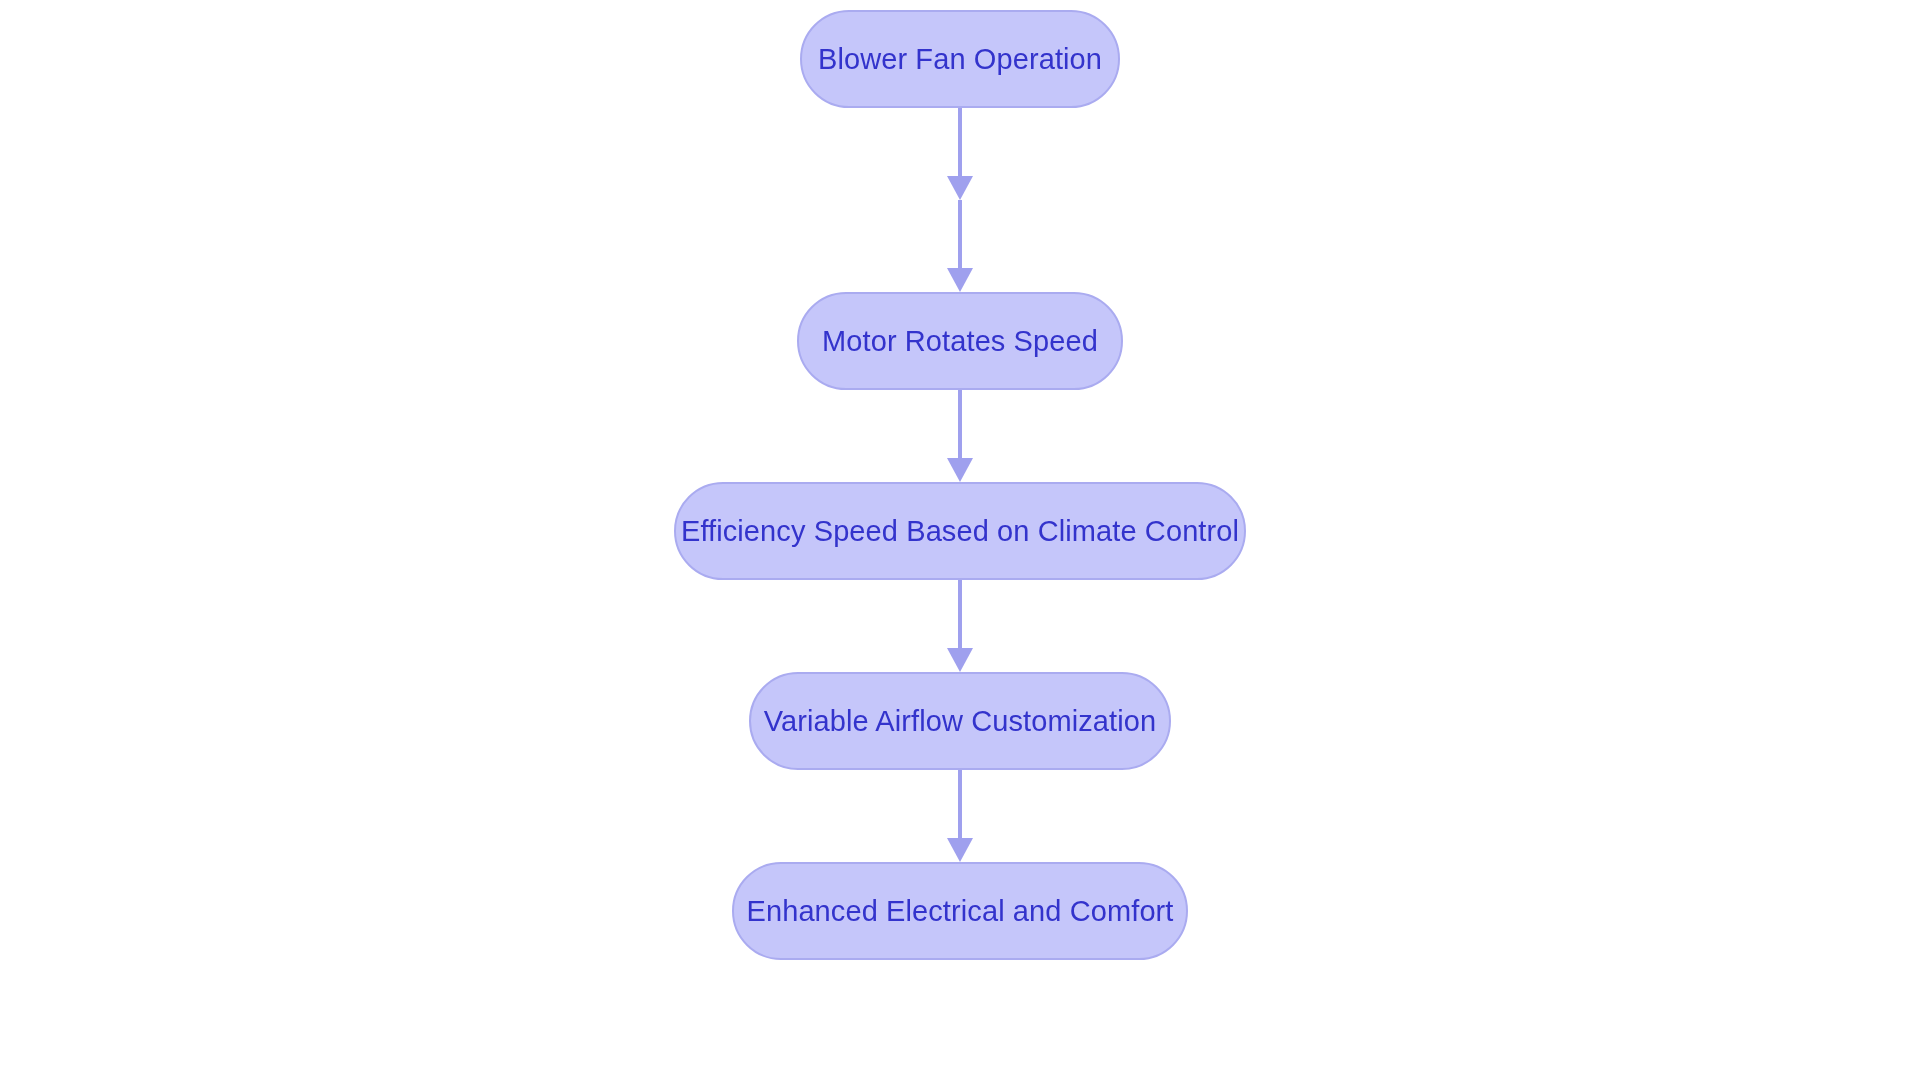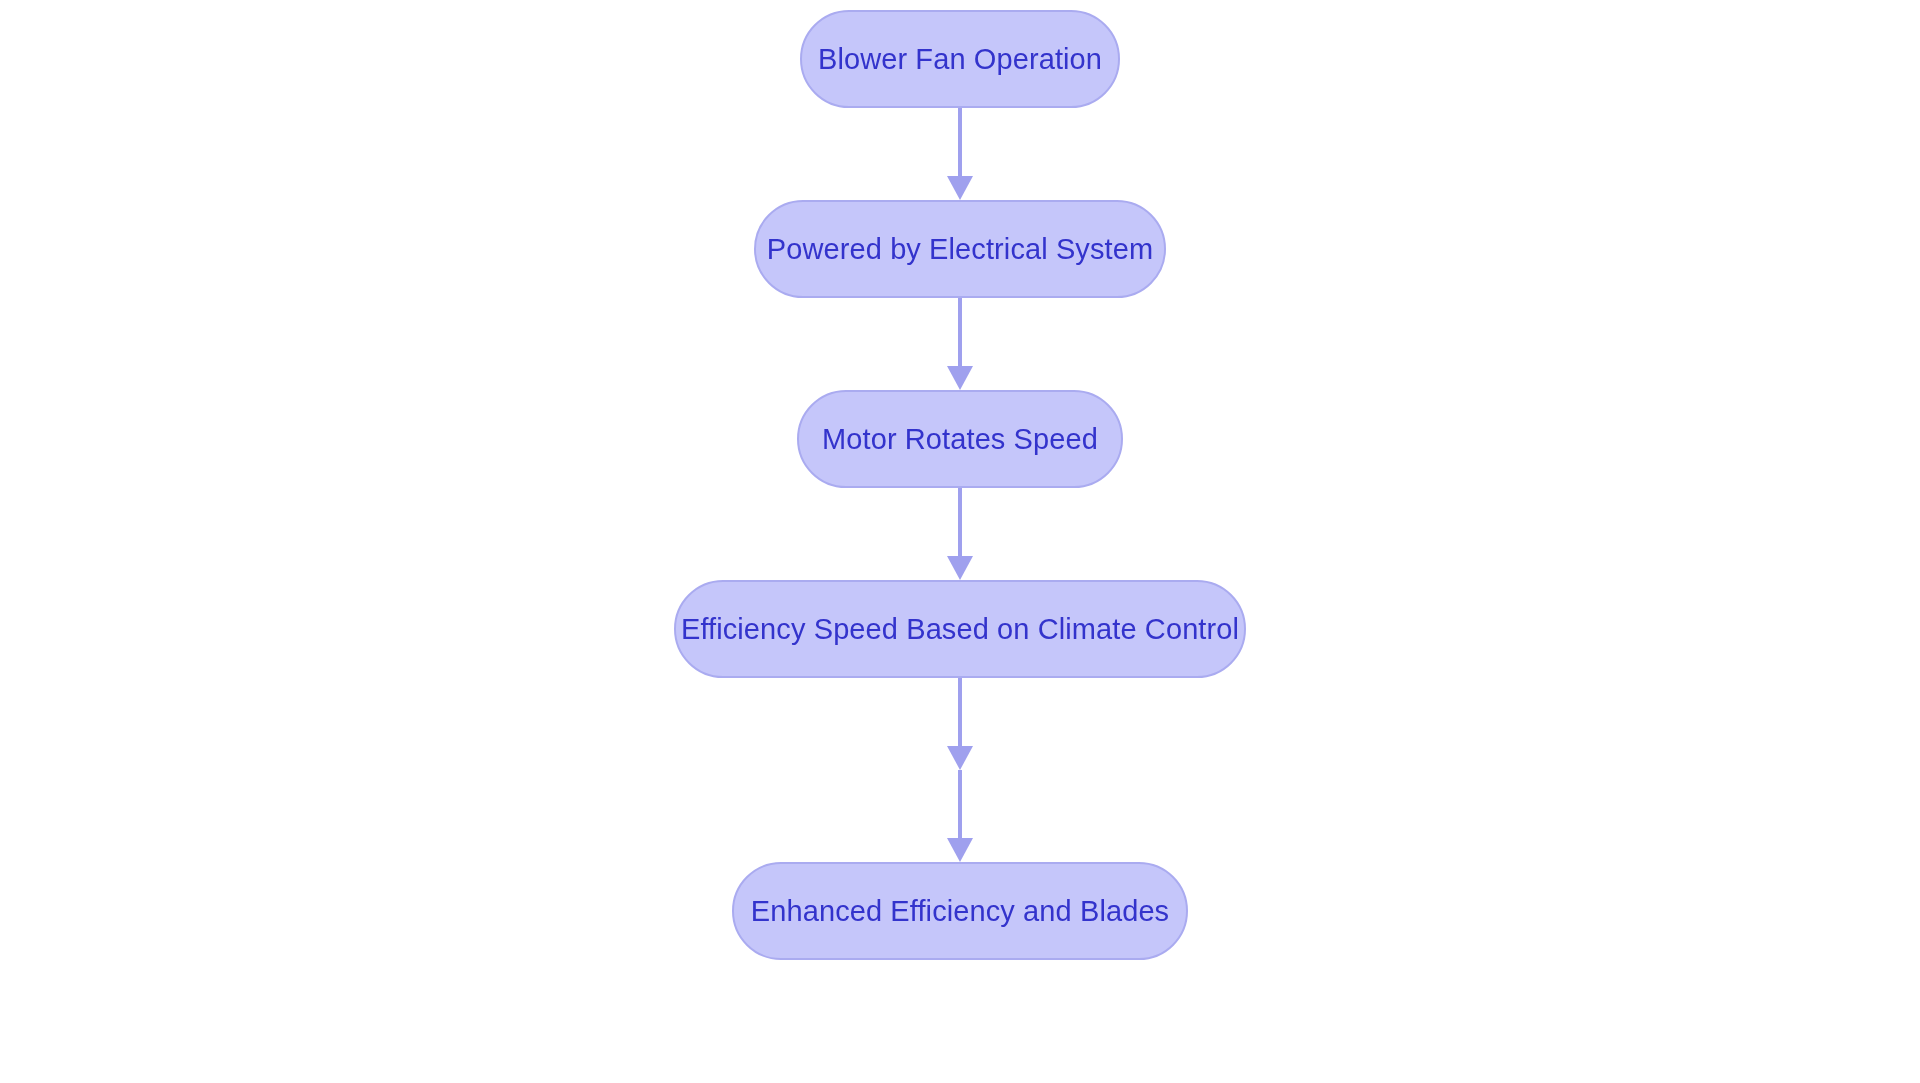--- a/index.html
+++ b/index.html
@@ -95,23 +95,20 @@
 
     <div class="node" style="width:320px">
       <span class="node-label">Blower Fan Operation</span>
     </div>
 
     <div class="connector">
       <div class="stem"></div>
       <div class="head"></div>
     </div>
 
-    <div class="node" style="width:412px">
-      <span class="node-label">Powered by Electrical System</span>
-    </div>
 
     <div class="connector">
       <div class="stem"></div>
       <div class="head"></div>
     </div>
 
     <div class="node" style="width:326px">
       <span class="node-label">Motor Rotates Speed</span>
     </div>
 
@@ -122,24 +119,27 @@
 
     <div class="node" style="width:572px">
       <span class="node-label">Efficiency Speed Based on Climate Control</span>
     </div>
 
     <div class="connector">
       <div class="stem"></div>
       <div class="head"></div>
     </div>
 
+    <div class="node" style="width:422px">
+      <span class="node-label">Variable Airflow Customization</span>
+    </div>
 
     <div class="connector">
       <div class="stem"></div>
       <div class="head"></div>
     </div>
 
     <div class="node" style="width:456px">
-      <span class="node-label">Enhanced Efficiency and Blades</span>
+      <span class="node-label">Enhanced Electrical and Comfort</span>
     </div>
 
   </div>
 </div>
 
 </body></html>

